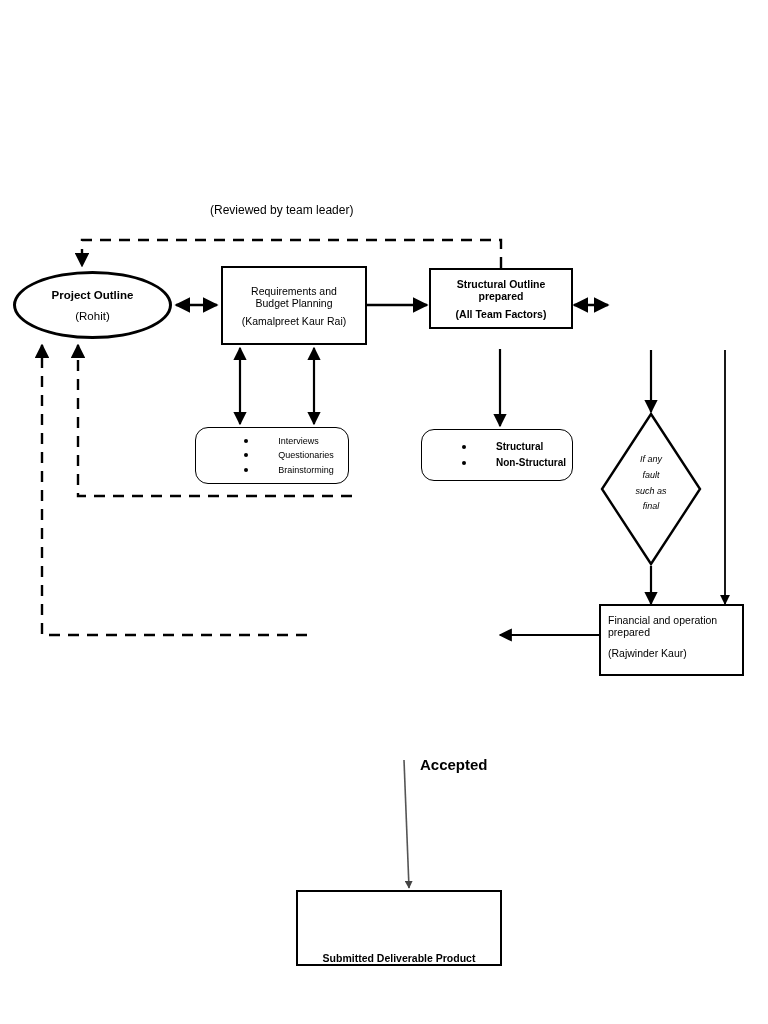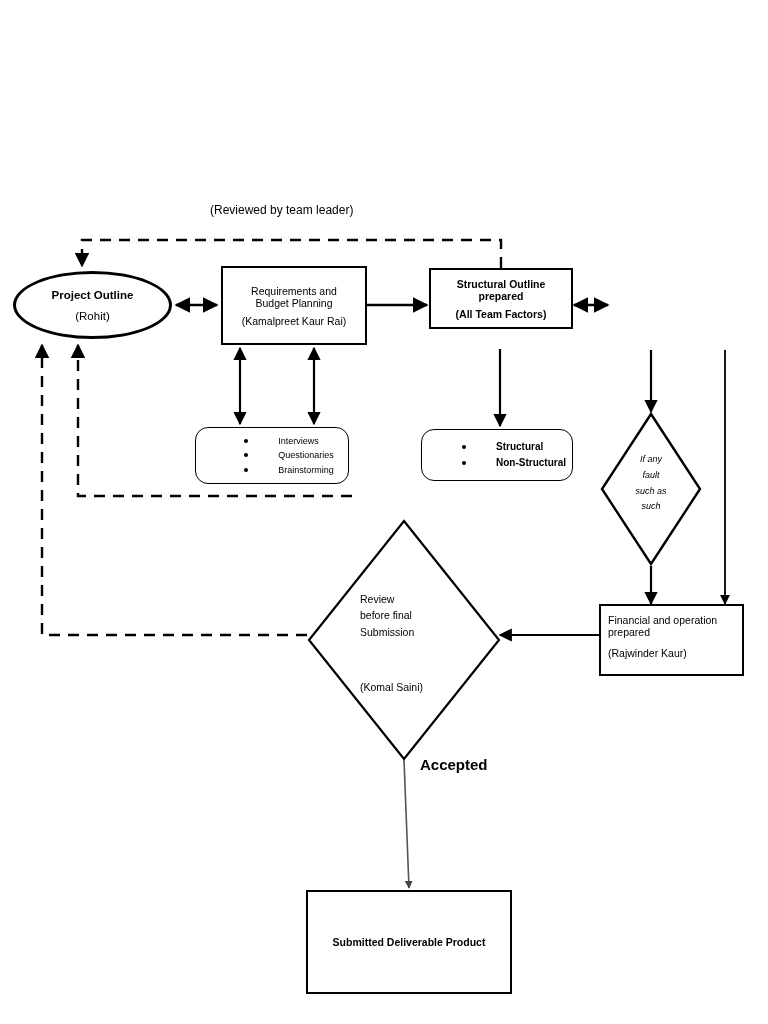--- a/index.html
+++ b/index.html
@@ -246,47 +246,34 @@
   </div>
 
   <div class="diamond-wrap" style="left:600px; top:412px; width:102px; height:154px;">
     <svg width="102" height="154" viewBox="0 0 102 154">
       <polygon points="51,2 100,77 51,152 2,77" fill="#ffffff" stroke="#000" stroke-width="2.4"></polygon>
     </svg>
     <div class="diamond-text" style="left:0; top:40px; width:102px; text-align:center; font-size:9px; line-height:1.75;font-style:italic;">
       <div>If any</div>
       <div>fault</div>
       <div>such as</div>
-      <div>such</div>
+      <div>final</div>
     </div>
   </div>
 
   <div class="node node-rect" style="left:599px; top:604px; width:145px; height:72px; font-size:10.5px;
               align-items:center; justify-content:flex-start; padding:8px 0 0 7px; text-align:left;">
     <span class="node-line">Financial and operation</span>
     <span class="node-line">prepared</span>
     <span class="spacer-sm"></span>
     <span class="node-line">(Rajwinder Kaur)</span>
   </div>
 
-  <div class="diamond-wrap" style="left:307px; top:519px; width:194px; height:242px;">
-    <svg width="194" height="242" viewBox="0 0 194 242">
-      <polygon points="97,2 192,121 97,240 2,121" fill="#ffffff" stroke="#000" stroke-width="2.2"></polygon>
-    </svg>
-    <div class="diamond-text" style="left:53px; top:72px; width:130px; font-size:10.5px; line-height:1.55;">
-      <div>Review</div>
-      <div>before final</div>
-      <div>Submission</div>
-    </div>
-    <div class="diamond-text" style="left:53px; top:162px; width:130px; font-size:10.5px;">
-      <div>(Komal Saini)</div>
-    </div>
-  </div>
-
-  <div class="node node-rect" style="left:306px; top:890px; width:206px; height:104px; font-size:10.5px;">
+
+  <div class="node node-rect" style="left:296px; top:890px; width:206px; height:76px; font-size:10.5px;justify-content:flex-end;">
     <span class="node-line bold-txt">Submitted Deliverable Product</span>
   </div>
 
   <div class="free-label" style="left:210px; top:203px; font-size:12px;">(Reviewed by team leader)</div>
 
   <div class="free-label" style="left:420px; top:756px; font-size:15px; font-weight:bold;">Accepted</div>
 
 </div>
 
 </body></html>

